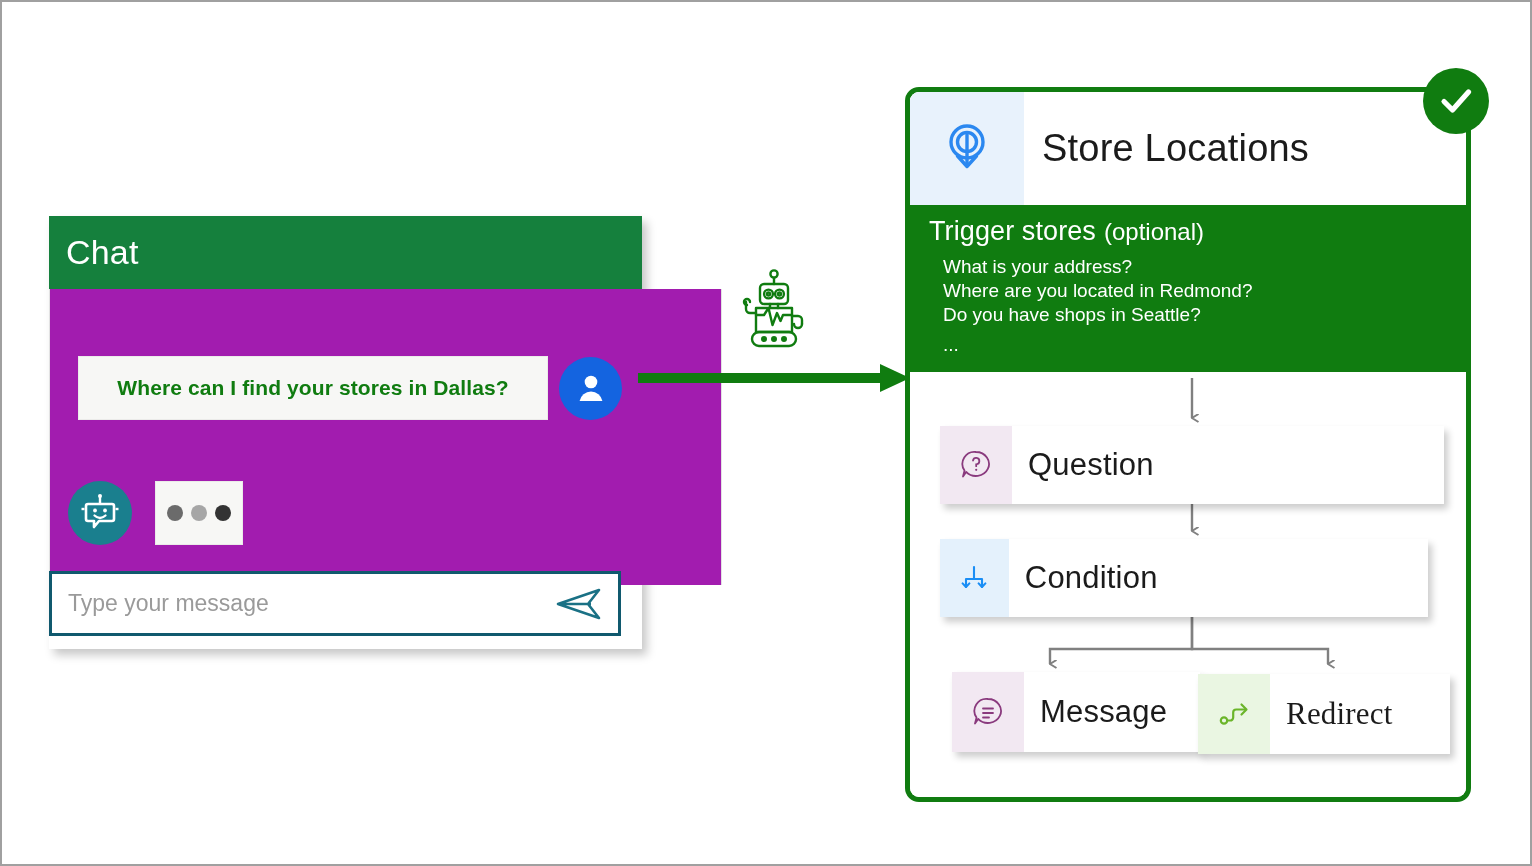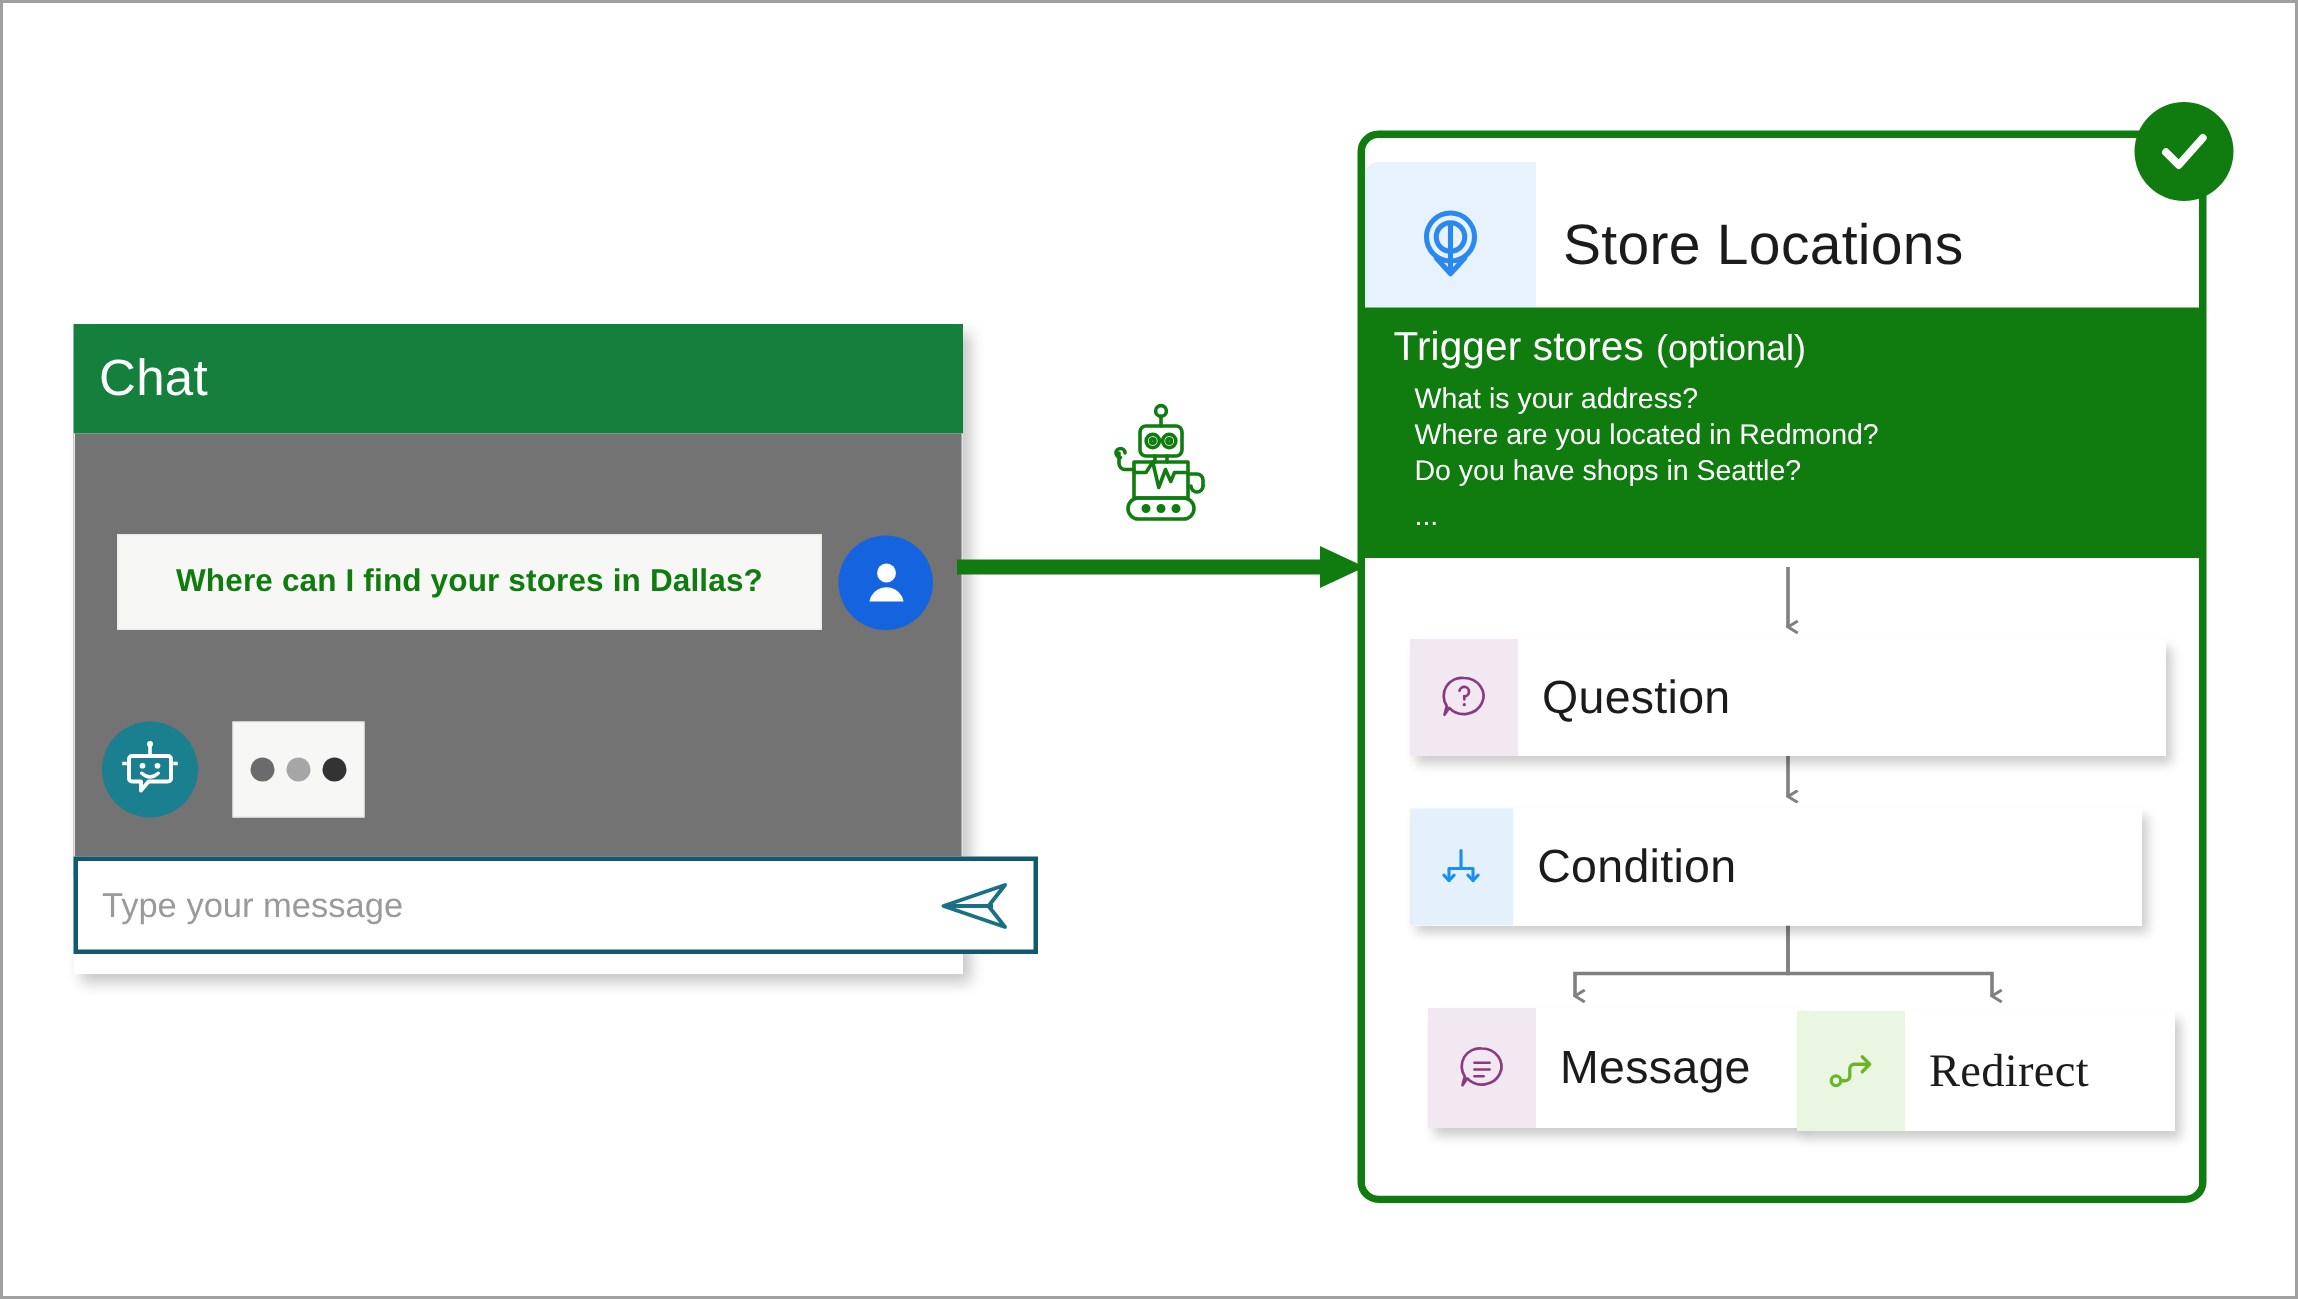--- a/index.html
+++ b/index.html
@@ -31,22 +31,22 @@
     display: flex; align-items: center;
   }
   #chat-header-title {
     font-size: 34px;
     font-weight: 400;
     padding-left: 17px;
     letter-spacing: .2px;
   }
   #chat-body {
     position: absolute; left: 0; top: 73px;
-    width: 593px; height: 296px;
-    background: #737373;
+    width: 673px; height: 296px;
+    background: #a21caf;
     border-left: 1px solid #e2e2e2;
     border-right: 1px solid #e2e2e2;
   }
 
   .msg-row-user {
     position: absolute;
     left: 28px; top: 67px;
     display: flex; align-items: center;
   }
   .user-bubble {
@@ -88,21 +88,21 @@
     display: flex; align-items: center; justify-content: center;
     gap: 8px;
   }
   .typing-dot { width: 16px; height: 16px; border-radius: 50%; }
   .dot1 { background: #6b6b6b; }
   .dot2 { background: #a6a6a6; }
   .dot3 { background: #333333; }
 
   #chat-input-bar {
     position: absolute; left: 0; top: 355px;
-    width: 643px; height: 65px;
+    width: 572px; height: 65px;
     background: #ffffff;
     border: 3px solid #10596e;
     display: flex; align-items: center;
   }
   #chat-input-placeholder {
     flex: 1;
     padding-left: 16px;
     color: #9a9a9a;
     font-size: 23px;
   }
@@ -127,21 +127,21 @@
   
   #topic-panel {
     position: absolute;
     left: 903px; top: 85px;
     width: 566px; height: 715px;
     border: 5px solid #107c10;
     border-radius: 14px;
     background: #ffffff;
   }
   #topic-header {
-    position: absolute; left: 0; top: 16px;
+    position: absolute; left: 0; top: 0;
     width: 100%; height: 113px;
     background: #ffffff;
     display: flex; align-items: center;
     border-top-left-radius: 9px;
     border-top-right-radius: 9px;
     overflow: hidden;
   }
   #topic-header-icon {
     width: 114px; height: 113px;
     background: #e8f2fc;

